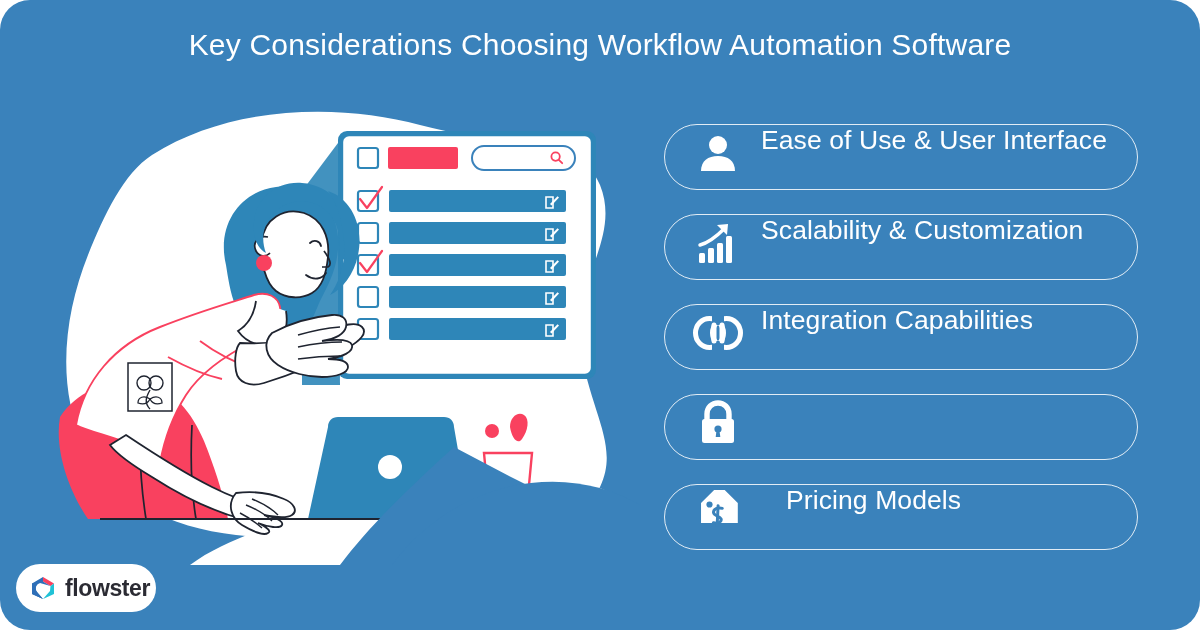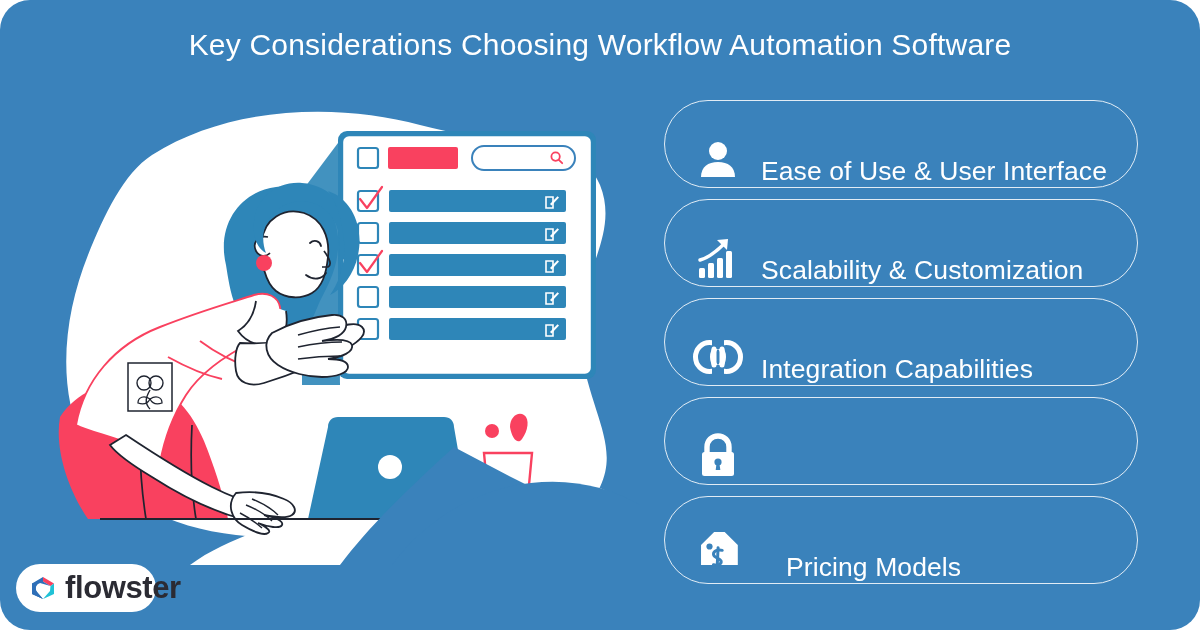--- a/index.html
+++ b/index.html
@@ -50,28 +50,29 @@
 
   
   #list {
     position: absolute;
     left: 664px;
     top: 100px;
     width: 474px;
   }
   .pill {
     position: relative;
-    height: 88px;
+    height: 66px;
     margin-bottom: 11px;
     border: 1.6px solid rgba(255,255,255,0.85);
     border-radius: 46px;
     display: flex;
-    align-items: flex-end;
+    align-items: flex-start;
     box-sizing: border-box;
     padding-left: 22px;
+    margin-top: 24px;
   }
   .pill:last-child { margin-bottom: 0; gap: 25px; }
   .pill-icon {
     width: 62px;
     min-width: 62px;
     height: 56px;
     display: flex;
     align-items: center;
     justify-content: center;
   }
@@ -97,21 +98,21 @@
     border-radius: 24px;
     display: flex;
     align-items: center;
     padding-left: 14px;
     box-sizing: border-box;
   }
   #logo-mark { width: 26px; height: 26px; min-width: 26px; }
   #logo-text {
     margin-left: 9px;
     color: #2b2b33;
-    font-size: 31px;
+    font-size: 23px;
     font-weight: bold;
     letter-spacing: -0.4px;
     font-family: "Liberation Sans", sans-serif;
   }
 </style>
 </head>
 <body>
 
 <div id="canvas">
 

